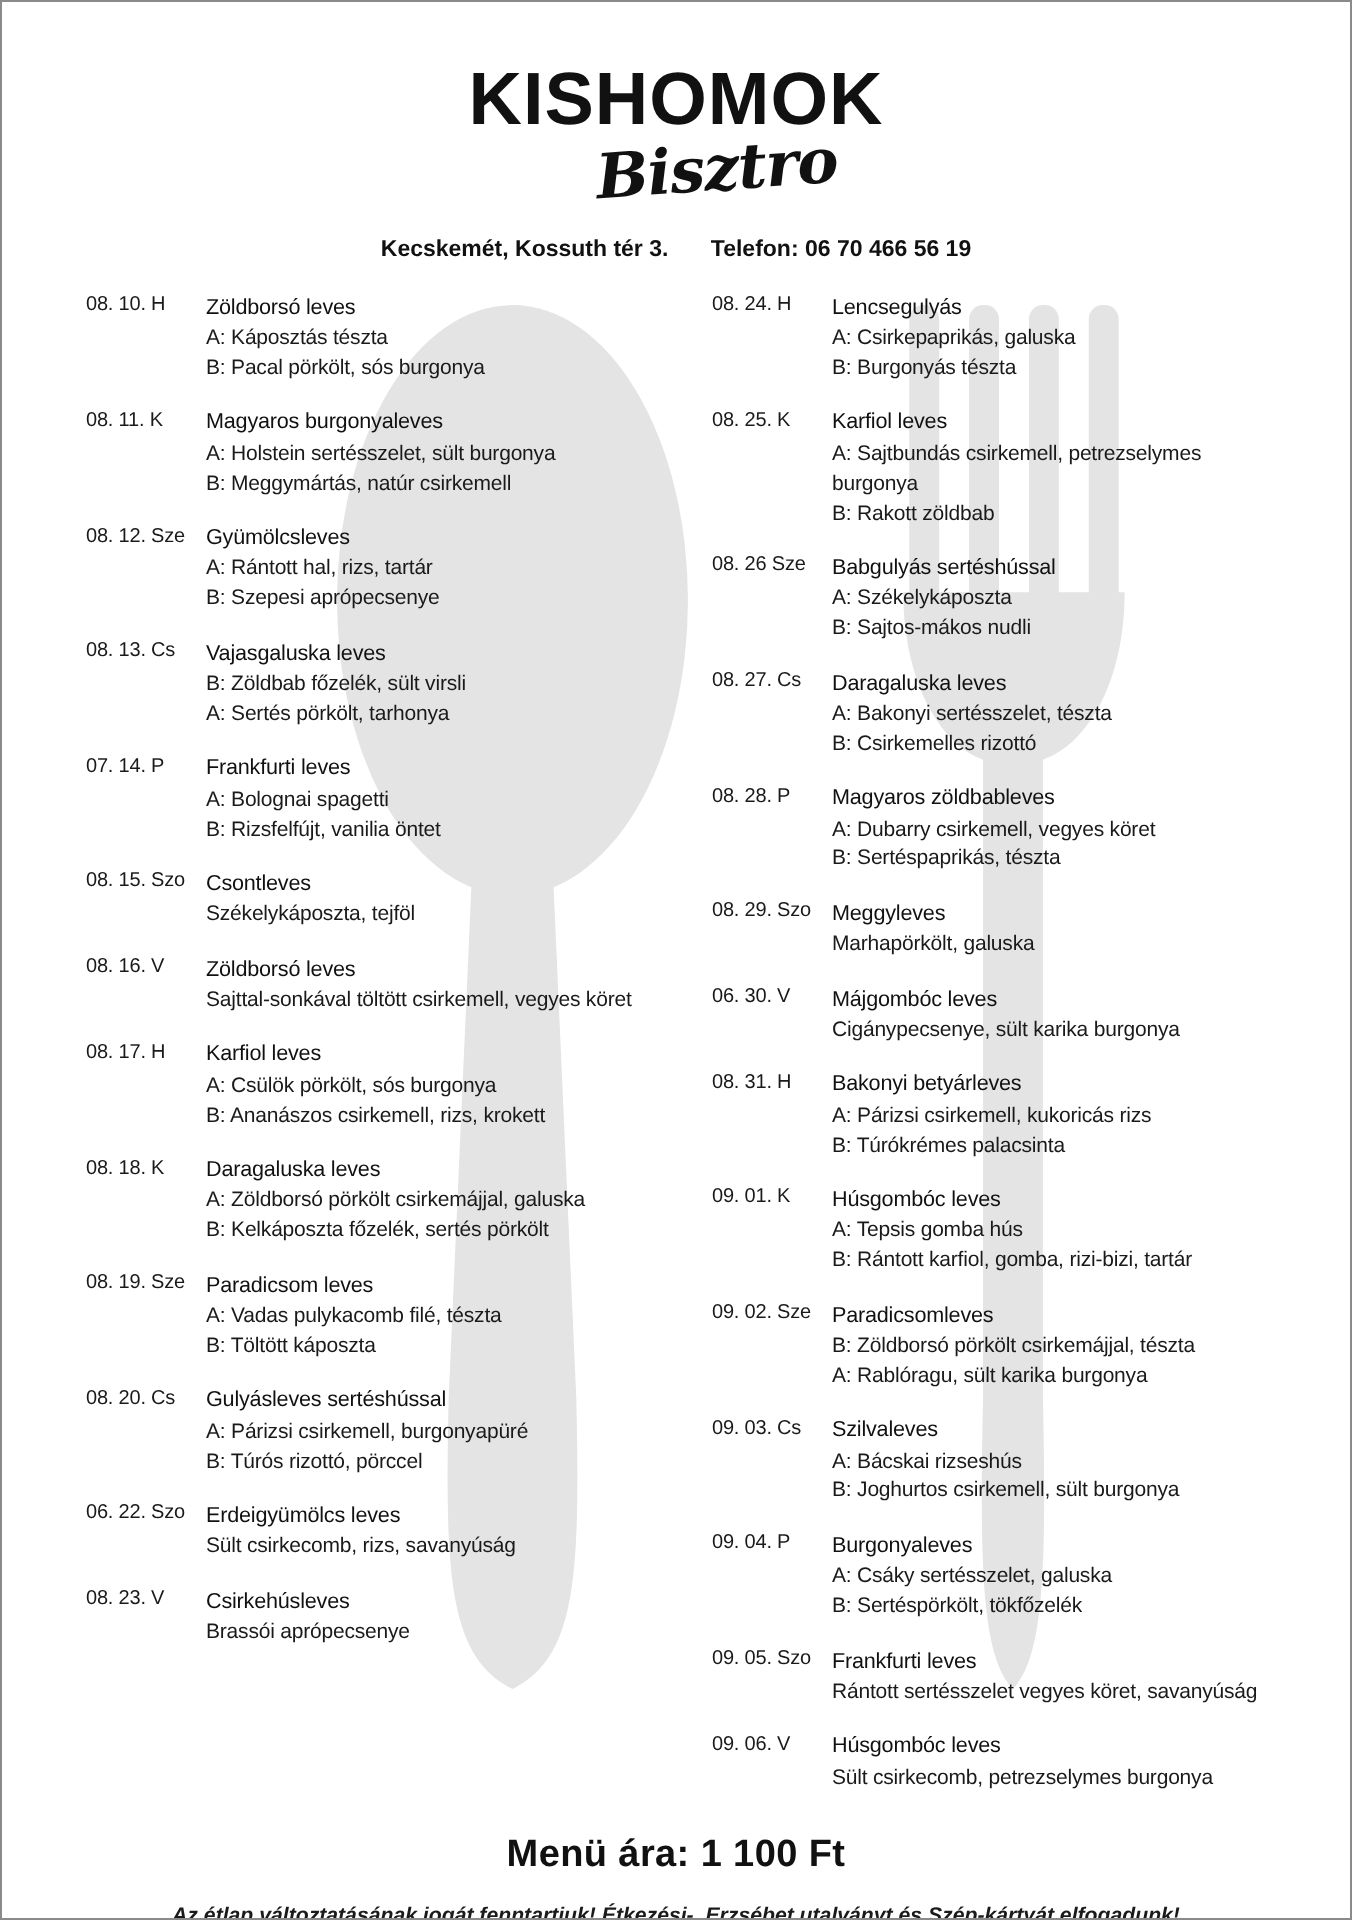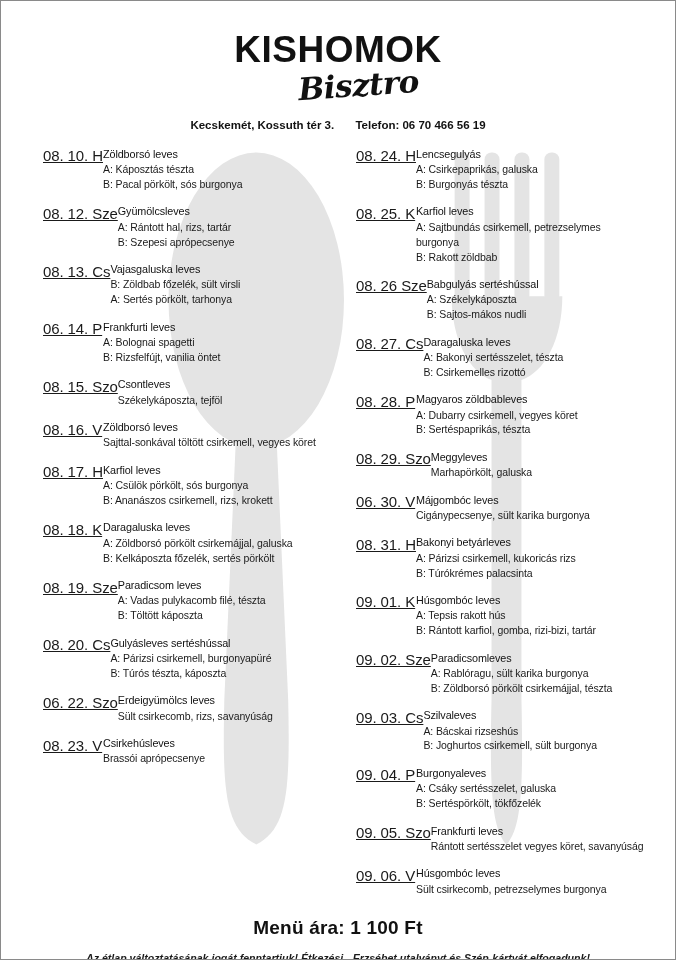--- a/index.html
+++ b/index.html
@@ -62,26 +62,25 @@
     padding: 0 30px 0 42px;
   }
   .menu-column { width: 50%; }
   .menu-column.right { padding-left: 12px; }
   .menu-entry {
     display: flex;
     margin-bottom: 12.5px;
   }
   .entry-date {
     flex: 0 0 60px;
-    font-size: 15px;
+    font-size: 10px;
     color: #1a1a1a;
     letter-spacing: -0.1px;
     white-space: nowrap;
     padding-top: 0.5px;
-    text-decoration: underline;
   }
   .entry-body { flex: 1 1 auto; }
   .entry-soup {
     font-size: 10.8px;
     font-weight: normal;
     color: #111;
     line-height: 1.42;
     letter-spacing: -0.1px;
   }
   .entry-option {
@@ -146,37 +145,45 @@
     <div class="menu-column left">
         <div class="menu-entry">
           <div class="entry-date">08. 10. H</div>
           <div class="entry-body">
             <div class="entry-soup">Zöldborsó leves</div>
             <div class="entry-option">A: Káposztás tészta</div>
             <div class="entry-option">B: Pacal pörkölt, sós burgonya</div>
           </div>
         </div>
         <div class="menu-entry">
+          <div class="entry-date">08. 11. K</div>
+          <div class="entry-body">
+            <div class="entry-soup">Magyaros burgonyaleves</div>
+            <div class="entry-option">A: Holstein sertésszelet, sült burgonya</div>
+            <div class="entry-option">B: Meggymártás, natúr csirkemell</div>
+          </div>
+        </div>
+        <div class="menu-entry">
           <div class="entry-date">08. 12. Sze</div>
           <div class="entry-body">
             <div class="entry-soup">Gyümölcsleves</div>
             <div class="entry-option">A: Rántott hal, rizs, tartár</div>
             <div class="entry-option">B: Szepesi aprópecsenye</div>
           </div>
         </div>
         <div class="menu-entry">
           <div class="entry-date">08. 13. Cs</div>
           <div class="entry-body">
             <div class="entry-soup">Vajasgaluska leves</div>
             <div class="entry-option">B: Zöldbab főzelék, sült virsli</div>
             <div class="entry-option">A: Sertés pörkölt, tarhonya</div>
           </div>
         </div>
         <div class="menu-entry">
-          <div class="entry-date">06. 14. P</div>
+          <div class="entry-date">07. 14. P</div>
           <div class="entry-body">
             <div class="entry-soup">Frankfurti leves</div>
             <div class="entry-option">A: Bolognai spagetti</div>
             <div class="entry-option">B: Rizsfelfújt, vanilia öntet</div>
           </div>
         </div>
         <div class="menu-entry">
           <div class="entry-date">08. 15. Szo</div>
           <div class="entry-body">
             <div class="entry-soup">Csontleves</div>
@@ -212,21 +219,21 @@
             <div class="entry-soup">Paradicsom leves</div>
             <div class="entry-option">A: Vadas pulykacomb filé, tészta</div>
             <div class="entry-option">B: Töltött káposzta</div>
           </div>
         </div>
         <div class="menu-entry">
           <div class="entry-date">08. 20. Cs</div>
           <div class="entry-body">
             <div class="entry-soup">Gulyásleves sertéshússal</div>
             <div class="entry-option">A: Párizsi csirkemell, burgonyapüré</div>
-            <div class="entry-option">B: Túrós tészta, káposzta</div>
+            <div class="entry-option">B: Túrós rizottó, pörccel</div>
           </div>
         </div>
         <div class="menu-entry">
           <div class="entry-date">06. 22. Szo</div>
           <div class="entry-body">
             <div class="entry-soup">Erdeigyümölcs leves</div>
             <div class="entry-option">Sült csirkecomb, rizs, savanyúság</div>
           </div>
         </div>
         <div class="menu-entry">
@@ -297,30 +304,30 @@
           <div class="entry-body">
             <div class="entry-soup">Bakonyi betyárleves</div>
             <div class="entry-option">A: Párizsi csirkemell, kukoricás rizs</div>
             <div class="entry-option">B: Túrókrémes palacsinta</div>
           </div>
         </div>
         <div class="menu-entry">
           <div class="entry-date">09. 01. K</div>
           <div class="entry-body">
             <div class="entry-soup">Húsgombóc leves</div>
-            <div class="entry-option">A: Tepsis rakott hús</div>
+            <div class="entry-option">A: Tepsis gomba hús</div>
             <div class="entry-option">B: Rántott karfiol, gomba, rizi-bizi, tartár</div>
           </div>
         </div>
         <div class="menu-entry">
           <div class="entry-date">09. 02. Sze</div>
           <div class="entry-body">
             <div class="entry-soup">Paradicsomleves</div>
+            <div class="entry-option">B: Zöldborsó pörkölt csirkemájjal, tészta</div>
             <div class="entry-option">A: Rablóragu, sült karika burgonya</div>
-            <div class="entry-option">B: Zöldborsó pörkölt csirkemájjal, tészta</div>
           </div>
         </div>
         <div class="menu-entry">
           <div class="entry-date">09. 03. Cs</div>
           <div class="entry-body">
             <div class="entry-soup">Szilvaleves</div>
             <div class="entry-option">A: Bácskai rizseshús</div>
             <div class="entry-option">B: Joghurtos csirkemell, sült burgonya</div>
           </div>
         </div>

